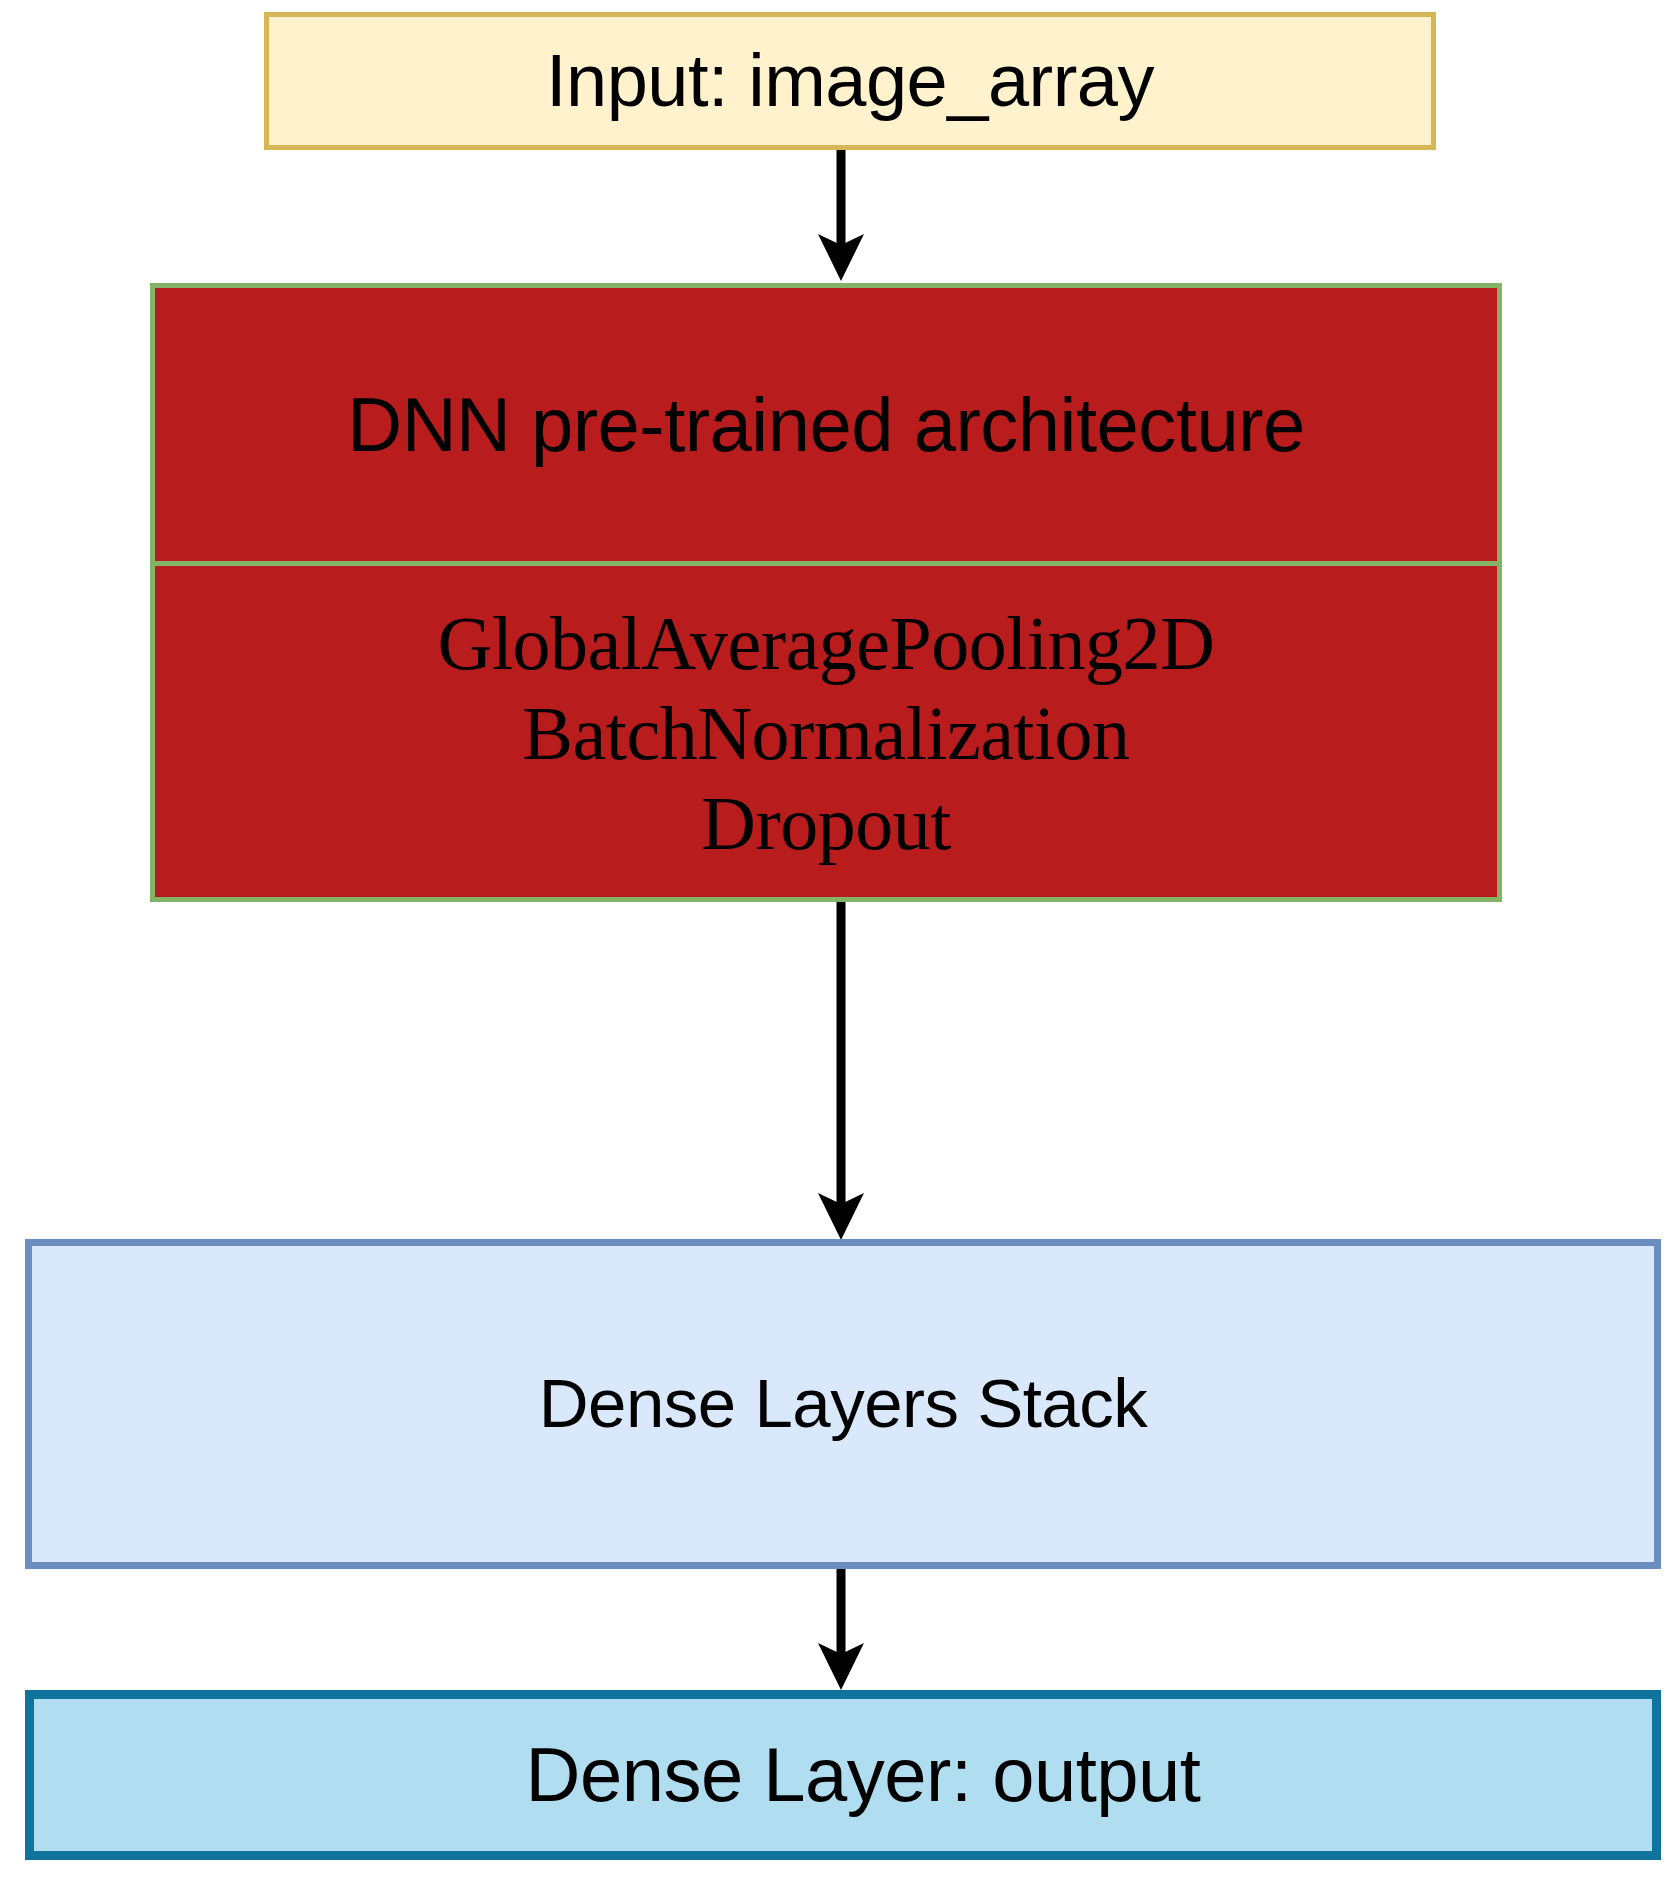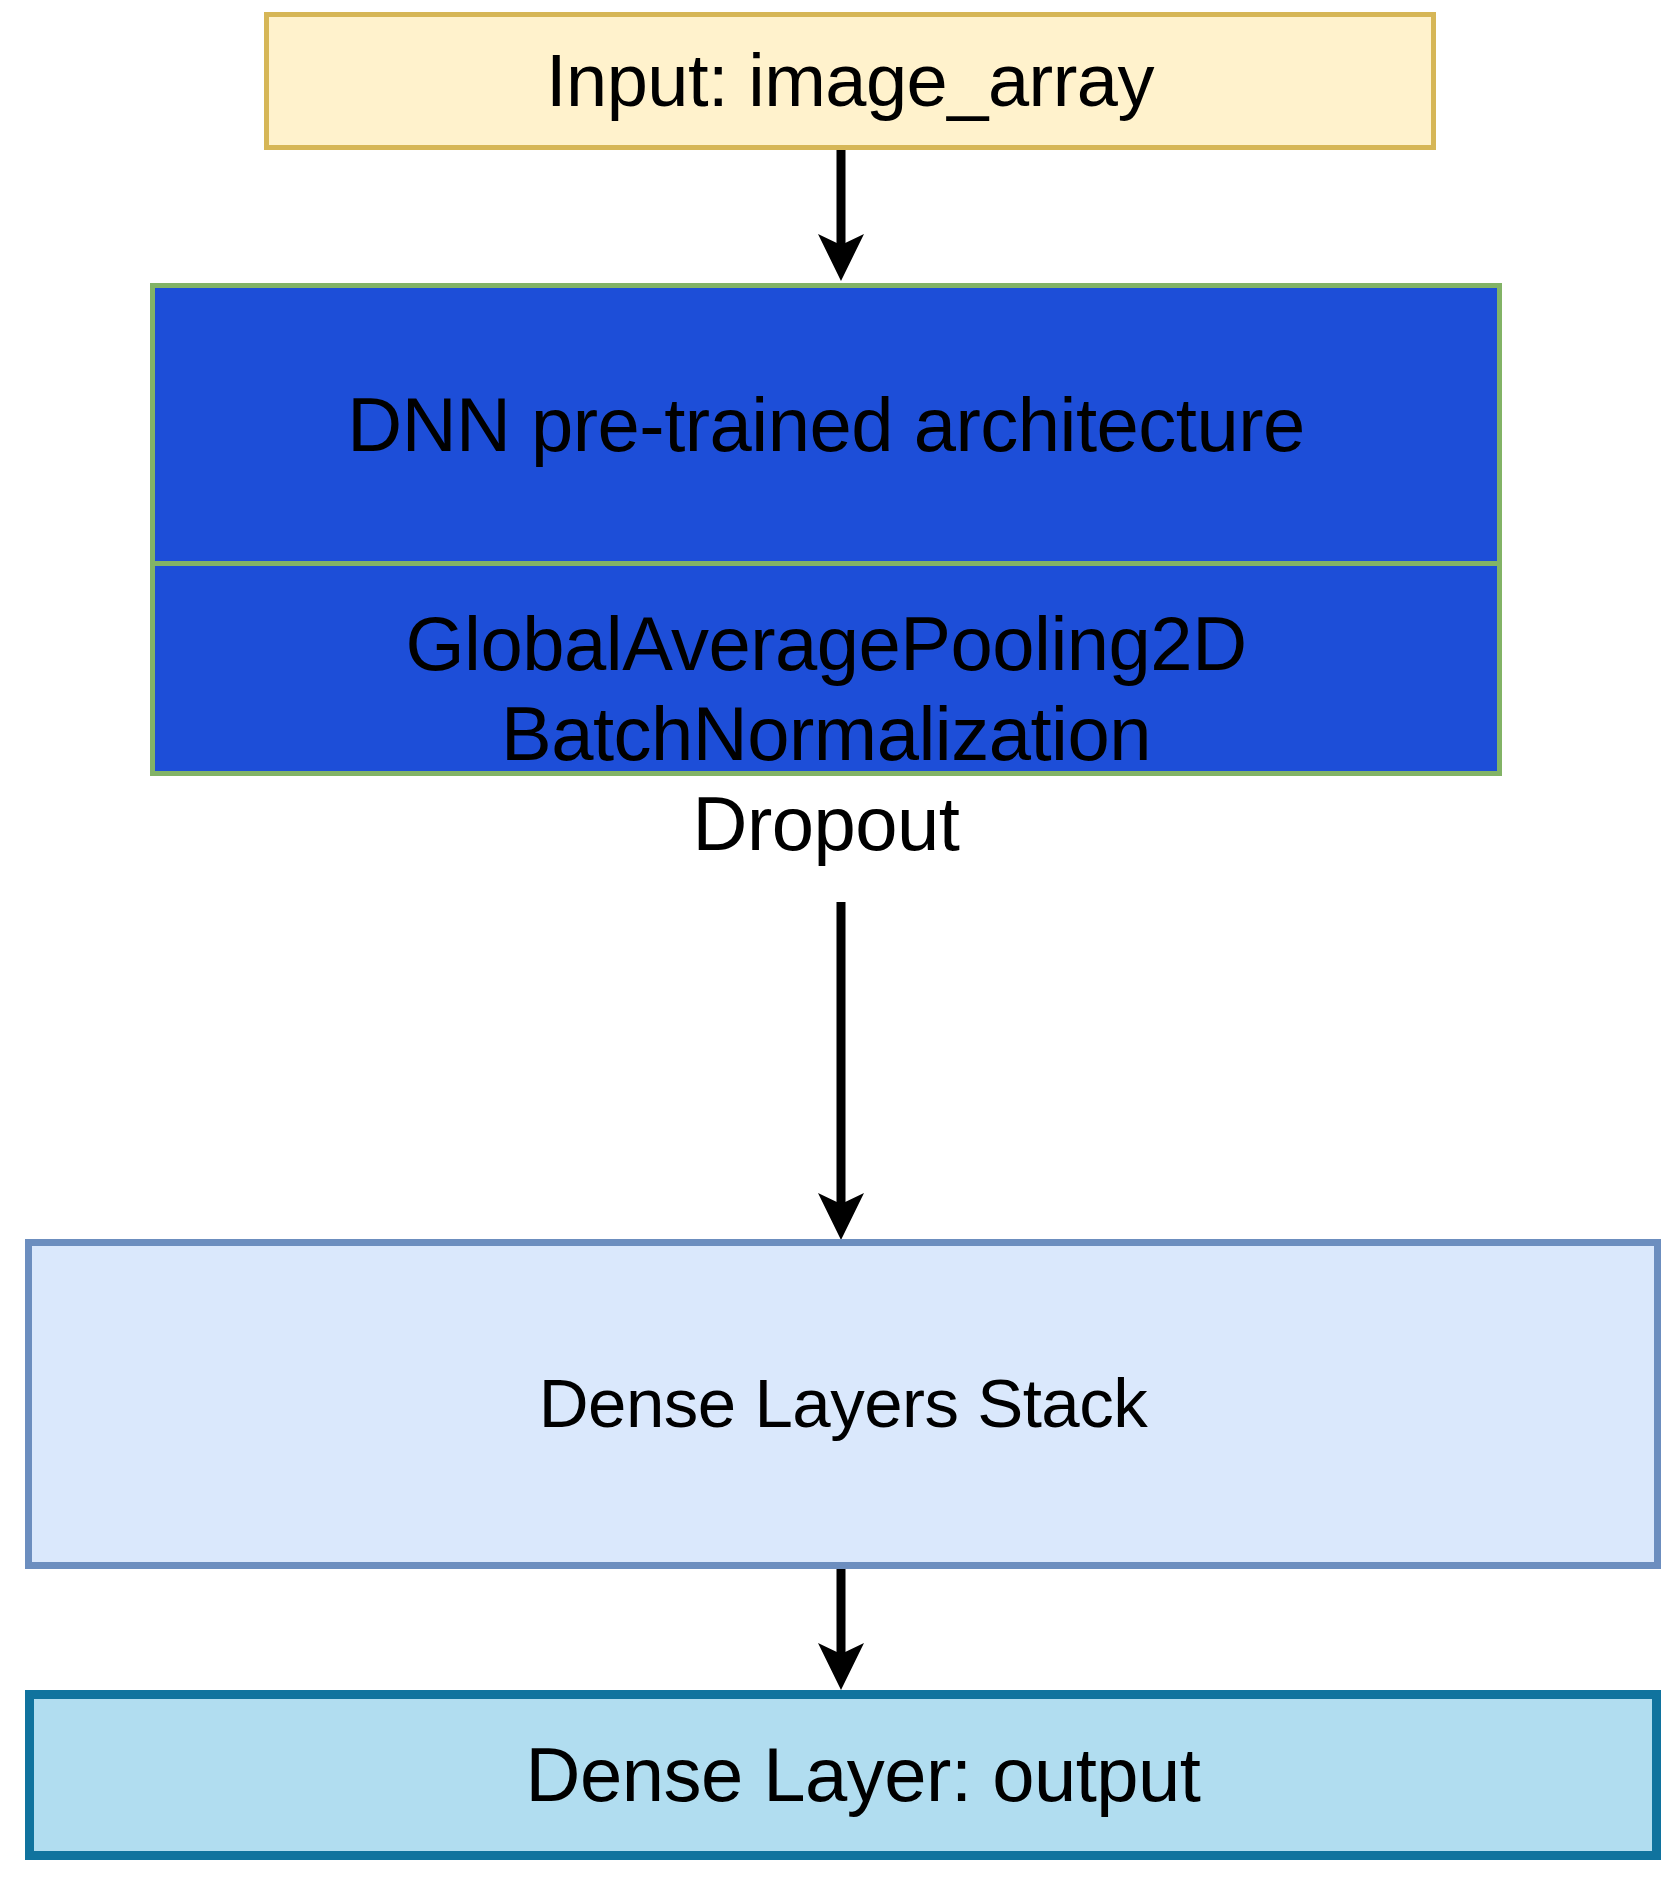--- a/index.html
+++ b/index.html
@@ -41,45 +41,45 @@
     font-size: 74px;
     margin-left: 31px;
   }
 
   
   #group-backbone {
     position: absolute;
     left: 150px;
     top: 283px;
     width: 1352px;
-    height: 493px;
+    height: 619px;
     box-sizing: border-box;
     border: 5px solid #82b366;
-    background: #1d4ed8;
+    background: #b91c1c;
   }
   #node-dnn {
     position: relative;
     left: 0;
     top: 0;
     width: 100%;
     height: 278px;
     border-bottom: 5px solid #82b366;
     font-size: 76px;
     background: transparent;
   }
   #node-head {
     position: relative;
     left: 0;
     top: 0;
     width: 100%;
     height: 336px;
     font-size: 76px;
     background: transparent;
   }
-  #node-head .stack-line { display: block; }
+  #node-head .stack-line { display: block; font-family: Liberation Serif, serif; }
 
   
   #node-dense-stack {
     left: 25px;
     top: 1239px;
     width: 1636px;
     height: 330px;
     background: #dae8fc;
     border: 7px solid #6c8ebf;
     font-size: 69px;

